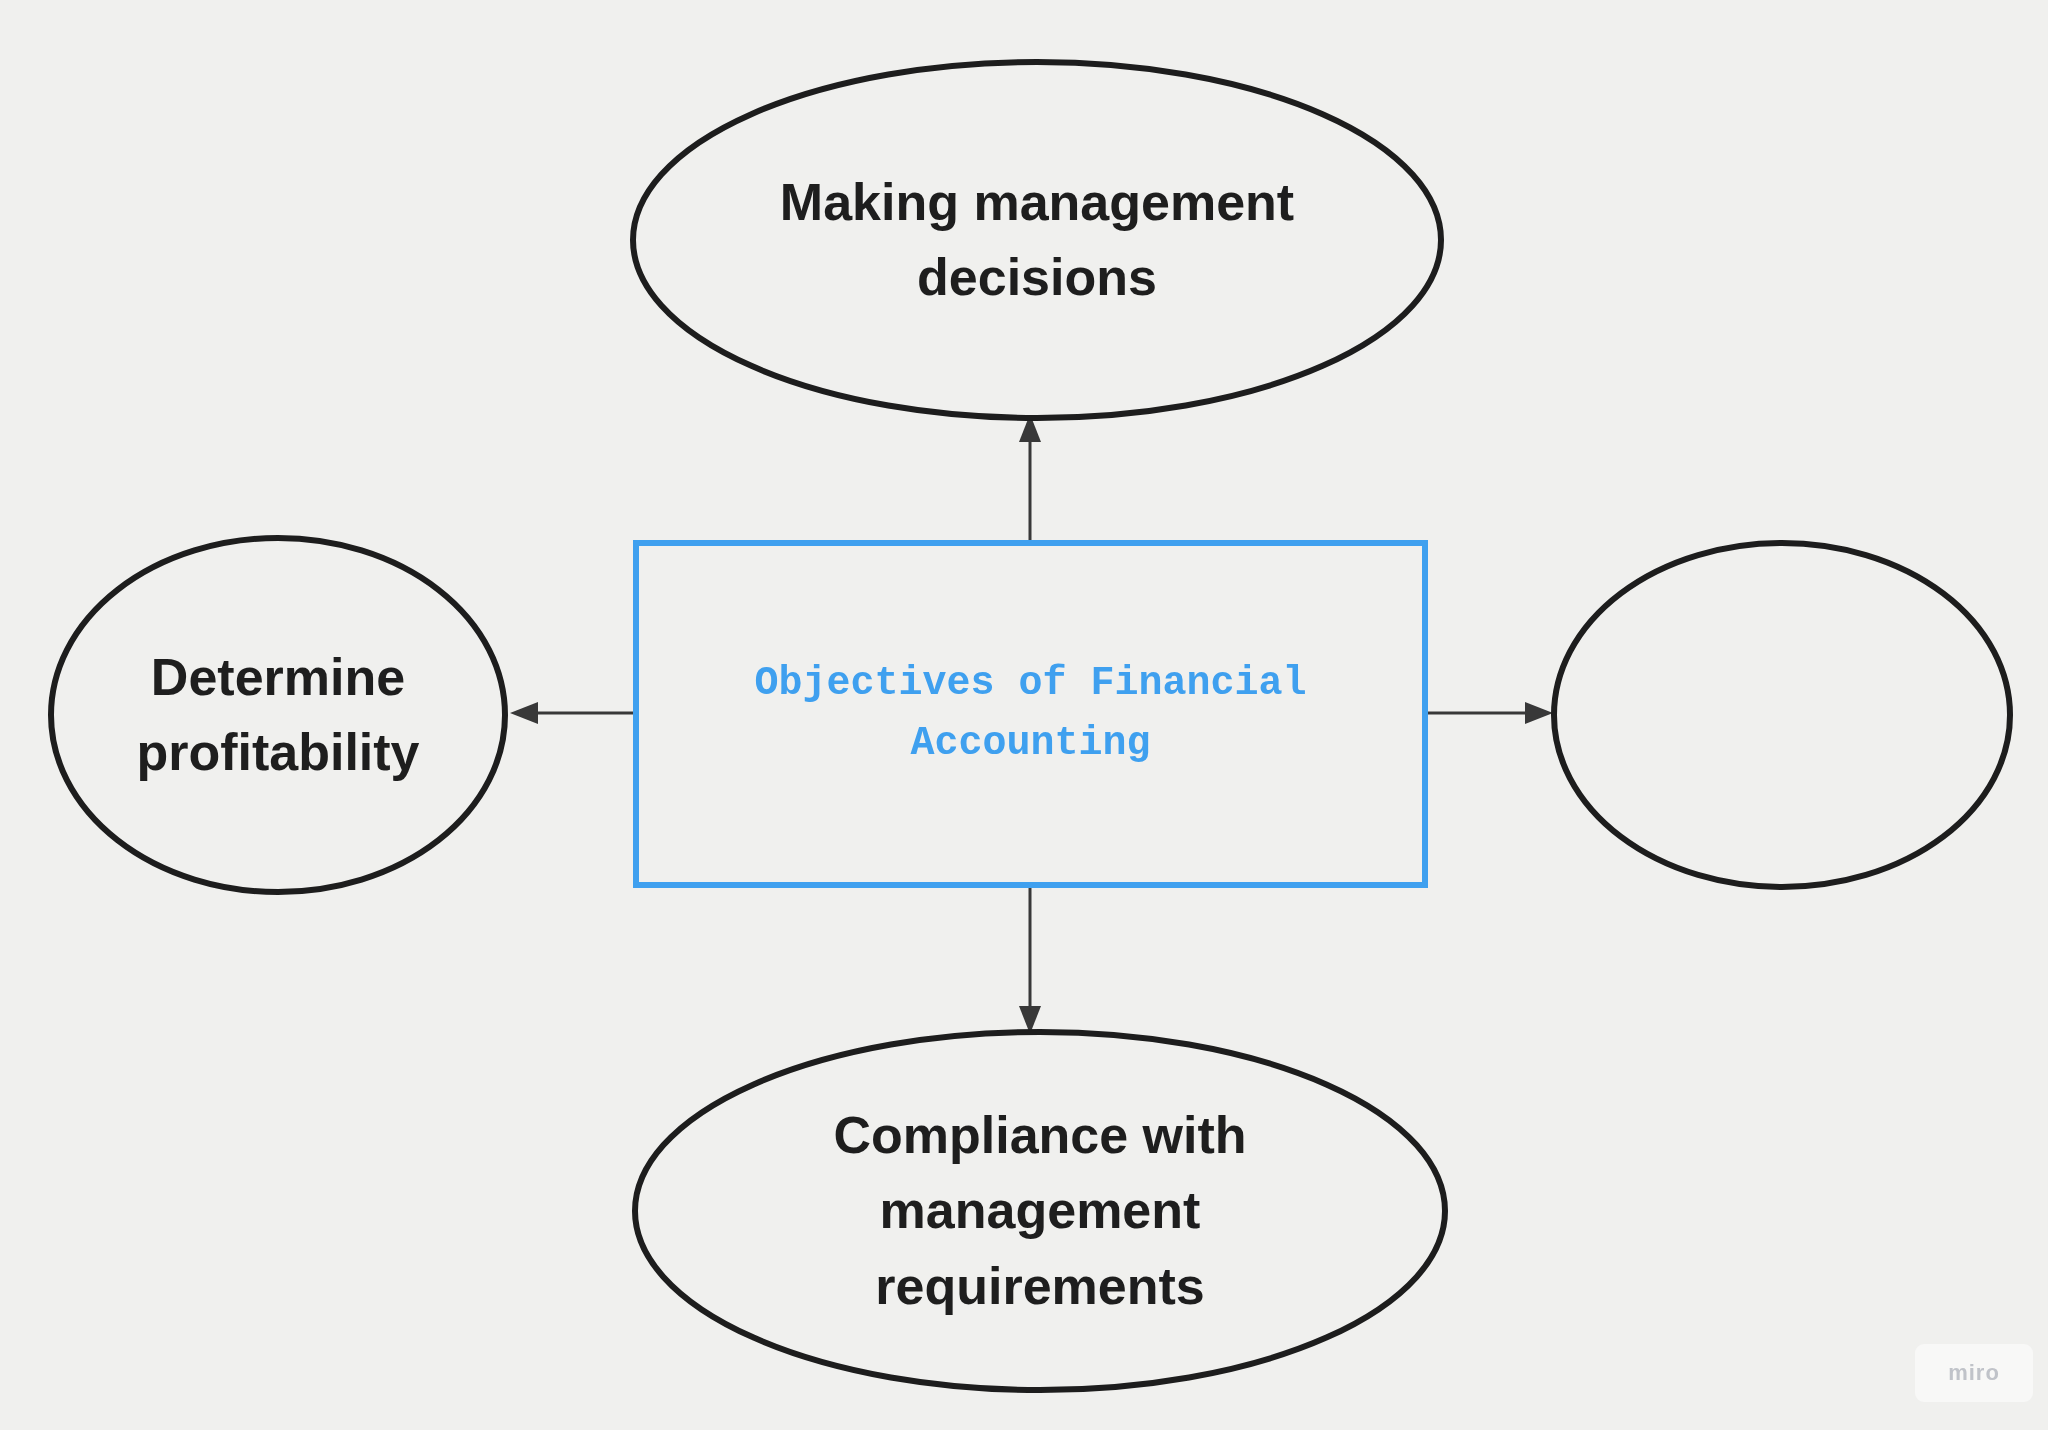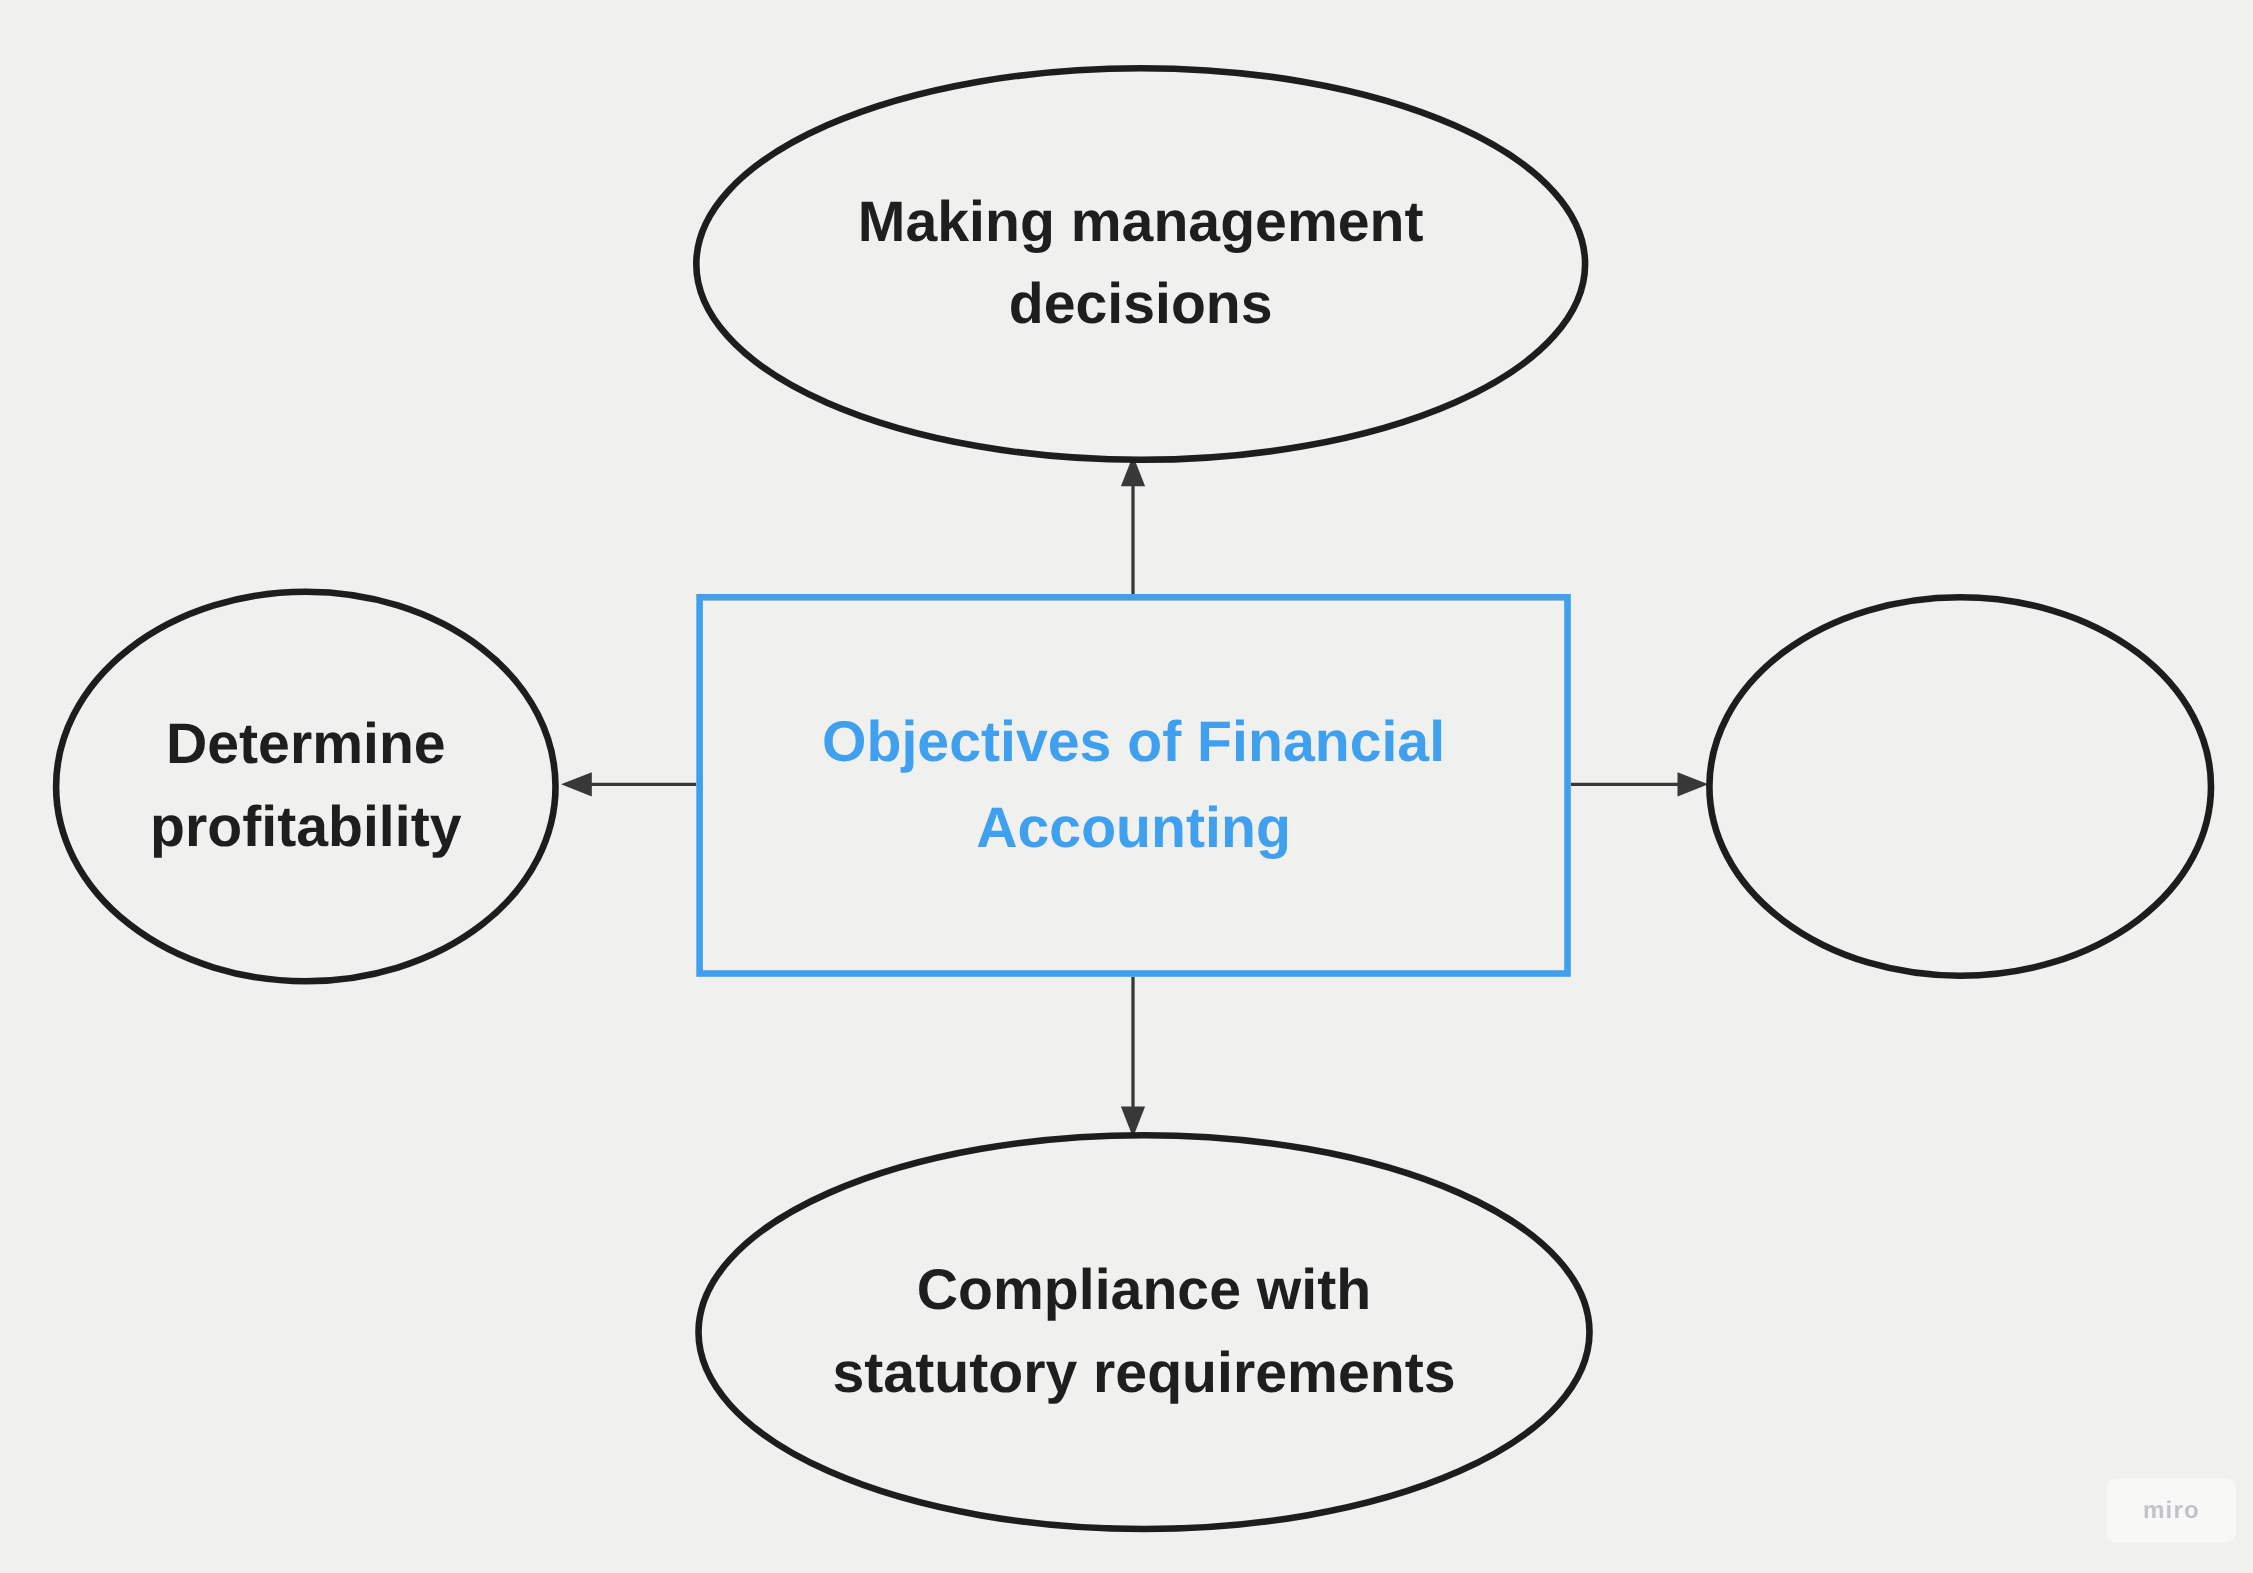--- a/index.html
+++ b/index.html
@@ -27,21 +27,21 @@
   .arrowhead{fill:var(--arrow-gray);stroke:none;}
   .label{
     position:absolute;
     display:flex;align-items:center;justify-content:center;
     text-align:center;
     font-weight:700;
     color:var(--text-black);
     box-sizing:border-box;
   }
   .label-node{font-size:52px;line-height:1.45;}
-  .label-center{font-size:52px;line-height:1.5;color:var(--accent-blue);}
+  .label-center{font-size:40px;line-height:1.5;color:var(--accent-blue);font-family:Liberation Mono, monospace;}
   .lbl-top   {left:633px;top:62px;  width:808px;height:356px;padding:0 120px;}
   .lbl-left  {left:51px; top:538px; width:454px;height:354px;padding:0 60px;}
   .lbl-center{left:636px;top:543px; width:789px;height:342px;padding:0 60px;}
   .lbl-right {left:1554px;top:543px;width:456px;height:344px;padding:0 70px;}
   .lbl-bottom{left:635px;top:1032px;width:810px;height:358px;padding:0 90px;}
   .watermark{
     position:absolute;right:15px;bottom:28px;
     width:118px;height:58px;border-radius:9px;
     background:var(--watermark-bg);
     display:flex;align-items:center;justify-content:center;
@@ -90,20 +90,20 @@
   <div class="label label-node lbl-left">
     <span>Determine profitability</span>
   </div>
 
   <div class="label label-center lbl-center">
     <span>Objectives of Financial Accounting</span>
   </div>
 
 
   <div class="label label-node lbl-bottom">
-    <span>Compliance with statutory requirements</span>
+    <span>Compliance with management requirements</span>
   </div>
 
   <div class="watermark">
     <span>miro</span>
   </div>
 
 </div>
 
 </body></html>

